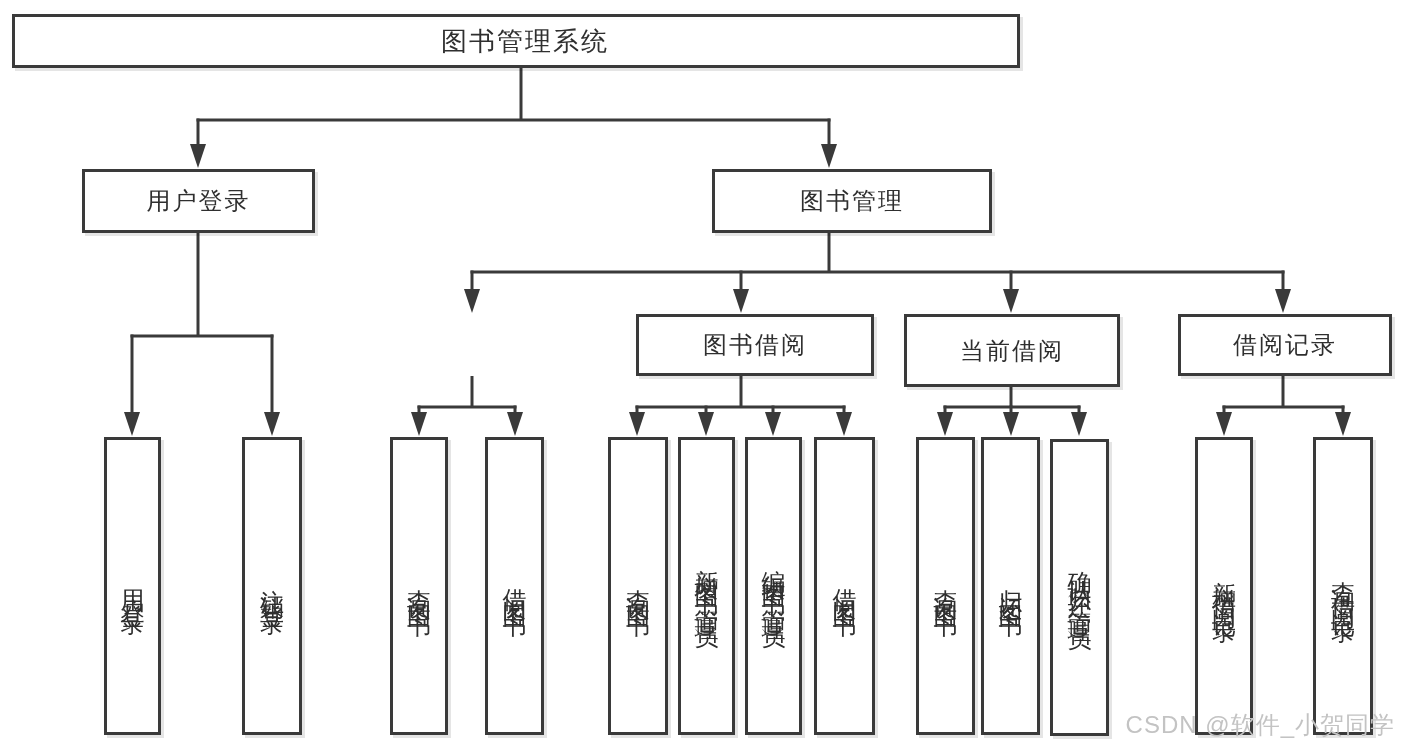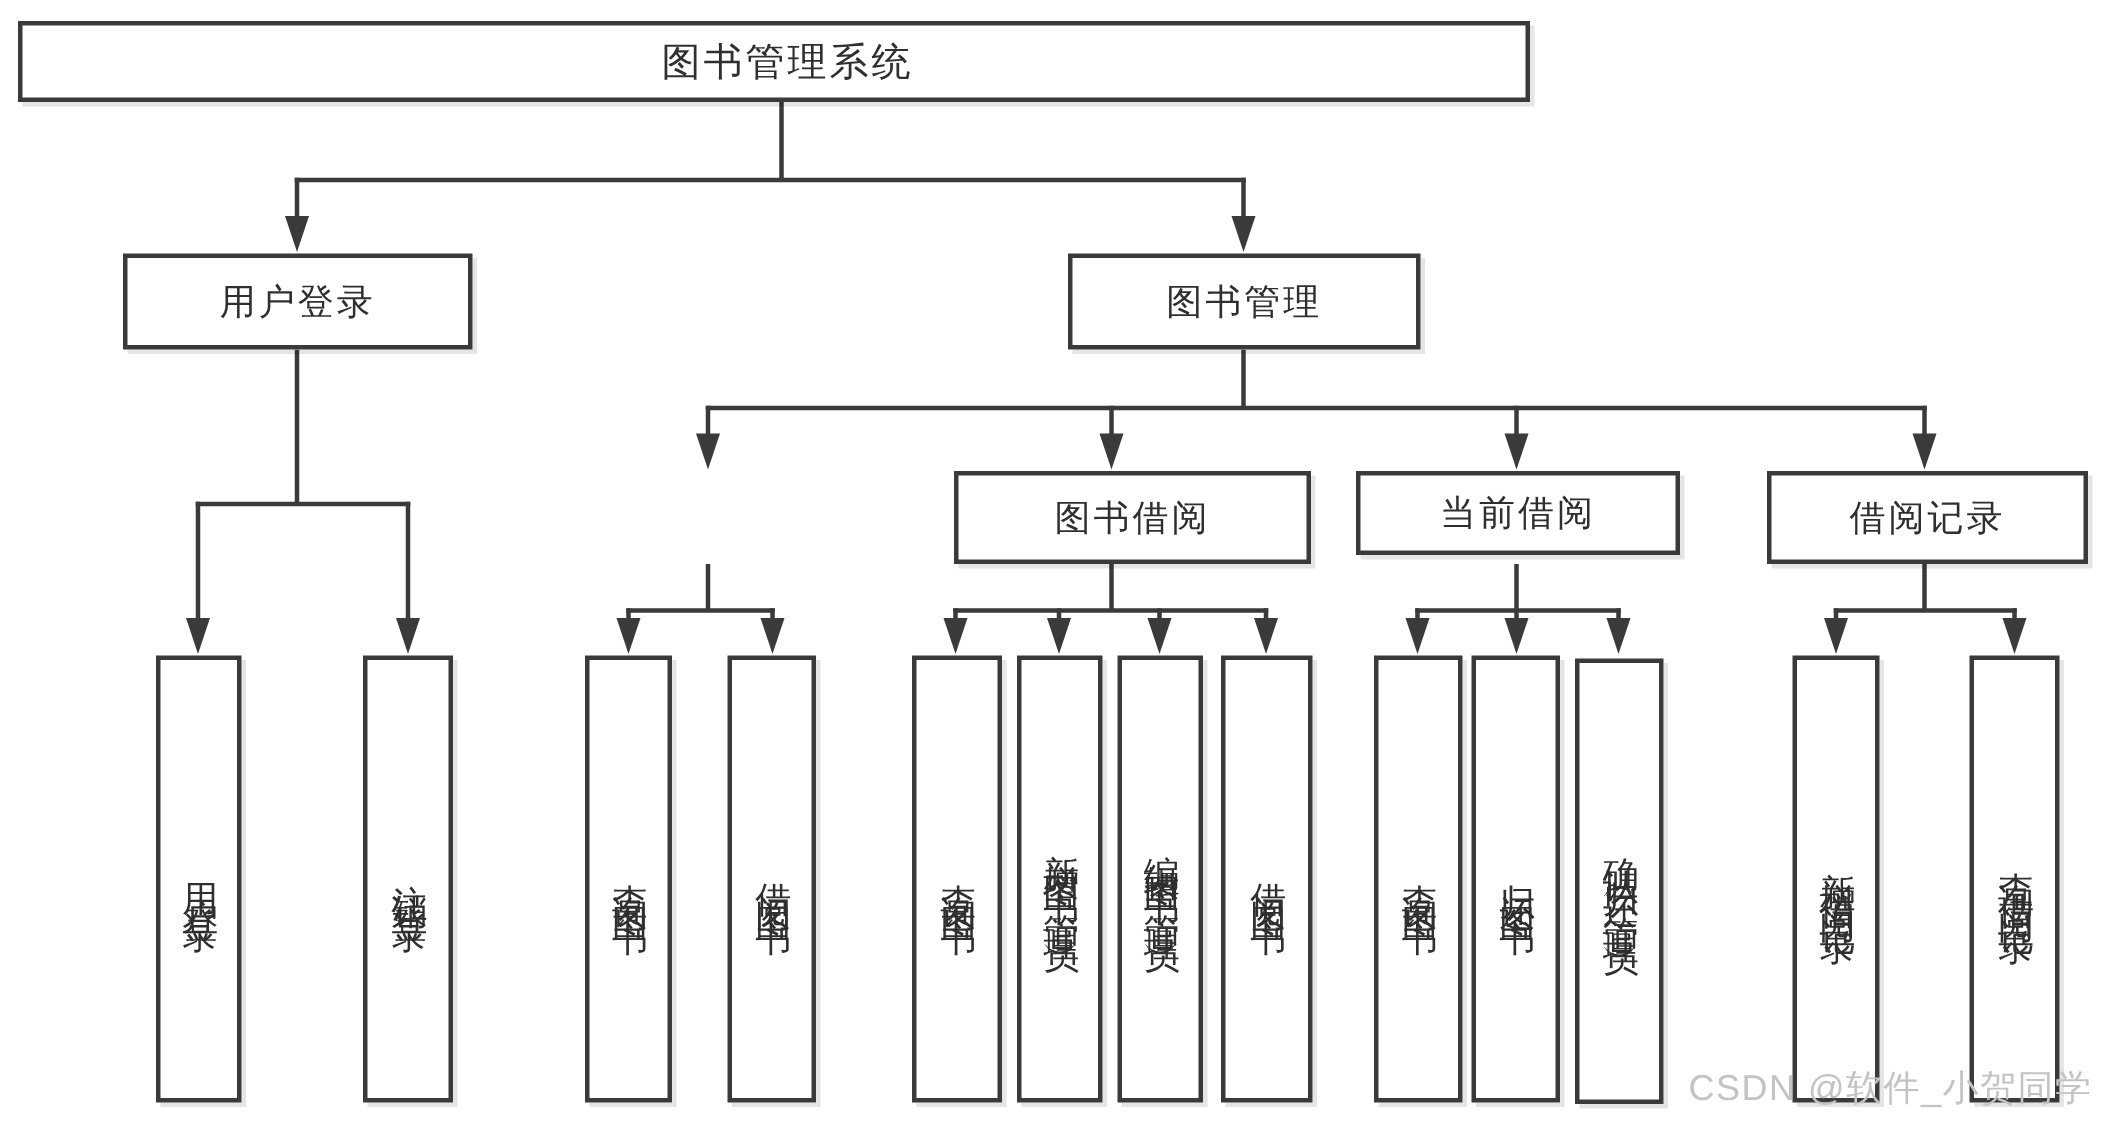--- a/index.html
+++ b/index.html
@@ -149,28 +149,28 @@
     </g>
   </svg>
 
   <div class="node hbox root" style="left:12px;top:14px;width:1008px;height:54px;">
     <span>图书管理系统</span>
   </div>
 
   <div class="node hbox" style="left:82px;top:169px;width:233px;height:64px;">
     <span>用户登录</span>
   </div>
-  <div class="node hbox" style="left:712px;top:169px;width:235px;height:64px;">
+  <div class="node hbox" style="left:712px;top:169px;width:280px;height:64px;">
     <span>图书管理</span>
   </div>
 
   <div class="node hbox" style="left:636px;top:314px;width:238px;height:62px;">
     <span>图书借阅</span>
   </div>
-  <div class="node hbox" style="left:904px;top:314px;width:216px;height:56px;">
+  <div class="node hbox" style="left:904px;top:314px;width:216px;height:73px;">
     <span>当前借阅</span>
   </div>
   <div class="node hbox" style="left:1178px;top:314px;width:214px;height:62px;">
     <span>借阅记录</span>
   </div>
 
   <div class="node vbox" style="left:104px;top:437px;width:57px;height:298px;">
     <span>用户登录</span>
   </div>
   <div class="node vbox" style="left:242px;top:437px;width:60px;height:298px;">

